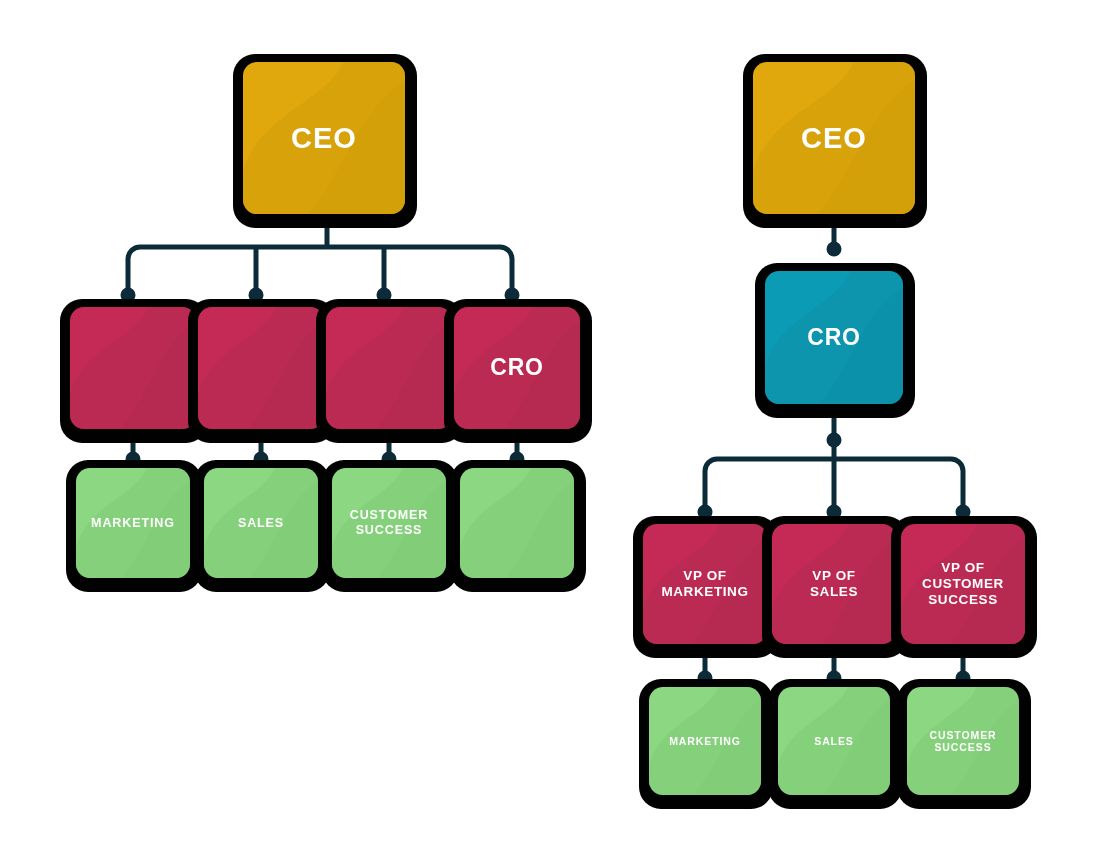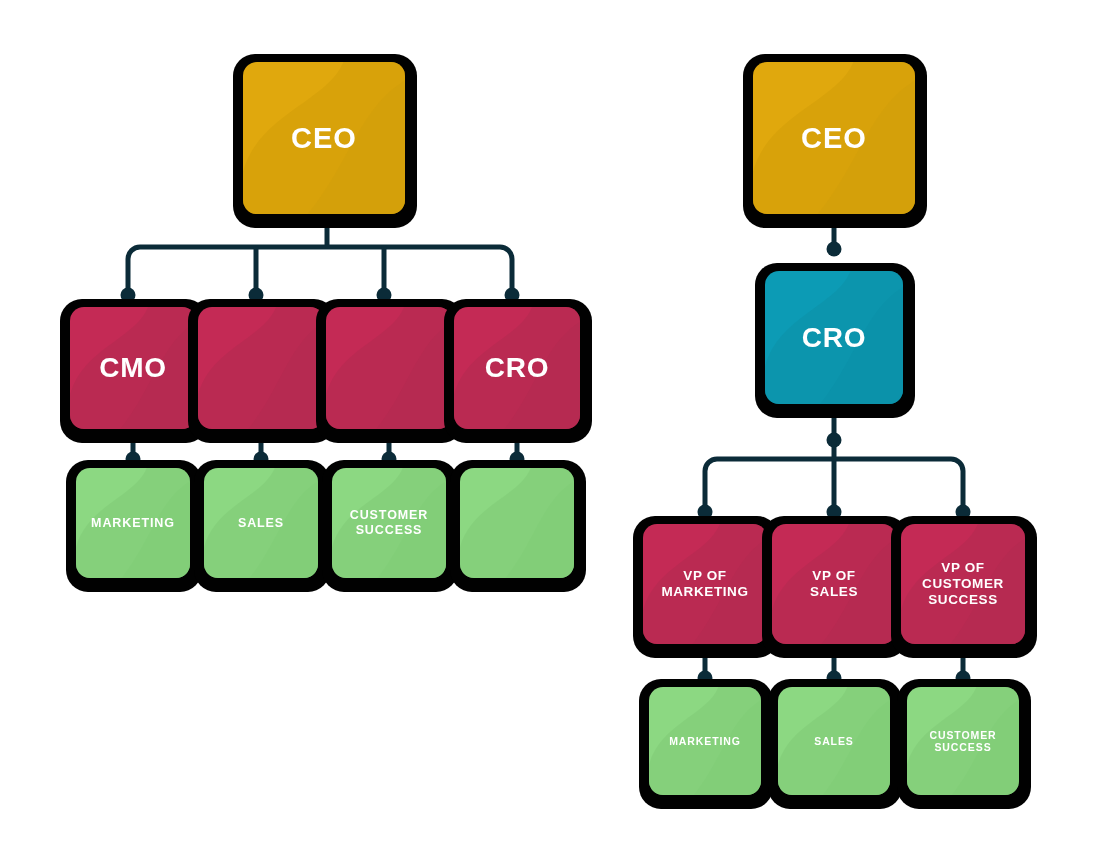--- a/index.html
+++ b/index.html
@@ -68,21 +68,21 @@
     color: #ffffff;
     font-weight: bold;
     letter-spacing: 0.6px;
     line-height: 1.18;
     white-space: pre-line;
     z-index: 3;
     padding: 0 4px;
     box-sizing: border-box;
   }
   .size-lg .label { font-size: 29px; letter-spacing: 1px; }
-  .size-md .label { font-size: 28px; letter-spacing: 0.8px; }
+  .size-md .label { font-size: 23px; letter-spacing: 0.8px; }
   .size-sm .label { font-size: 12.5px; letter-spacing: 0.9px; }
   .size-xs .label { font-size: 10.5px; letter-spacing: 0.9px; }
   .size-vp .label { font-size: 13.5px; letter-spacing: 0.6px; }
 </style>
 </head>
 <body>
 
 <div id="chart-root">
   <svg class="svg-layer" id="connector-layer" viewBox="0 0 1097 853" xmlns="http://www.w3.org/2000/svg">
       <line x1="327" y1="214" x2="327" y2="247" stroke="#0B2B38" stroke-width="5" stroke-linecap="butt"></line>
@@ -134,21 +134,20 @@
         <div class="label" style="left: 10px; top: 8px; width: 162px; height: 152px;">CEO</div>
       </div>
       <div class="node size-md" style="left: 60px; top: 299px; width: 148px; height: 144px;">
         <div class="frame"></div>
         <div class="face" style="left: 10px; top: 8px; width: 126px; height: 122px; background: rgb(196, 42, 85);">
           <svg class="wave" viewBox="0 0 126 122" preserveAspectRatio="none">
             <path d="M 78.12 0 C 65.52 31.720000000000002, 12.600000000000001 41.480000000000004, 0 87.84 L 0 122 L 126 122 L 126 0 Z" fill="#B22A50" opacity="0.55"></path>
             <path d="M 126 14.639999999999999 C 90.72 36.6, 83.16000000000001 80.52000000000001, 50.400000000000006 122 L 126 122 Z" fill="#B22A50" opacity="0.45"></path>
           </svg>
         </div>
-        <div class="label" style="left: 10px; top: 8px; width: 126px; height: 122px;">CMO</div>
       </div>
       <div class="node size-md" style="left: 188px; top: 299px; width: 148px; height: 144px;">
         <div class="frame"></div>
         <div class="face" style="left: 10px; top: 8px; width: 126px; height: 122px; background: rgb(196, 42, 85);">
           <svg class="wave" viewBox="0 0 126 122" preserveAspectRatio="none">
             <path d="M 78.12 0 C 65.52 31.720000000000002, 12.600000000000001 41.480000000000004, 0 87.84 L 0 122 L 126 122 L 126 0 Z" fill="#B22A50" opacity="0.55"></path>
             <path d="M 126 14.639999999999999 C 90.72 36.6, 83.16000000000001 80.52000000000001, 50.400000000000006 122 L 126 122 Z" fill="#B22A50" opacity="0.45"></path>
           </svg>
         </div>
       </div>

